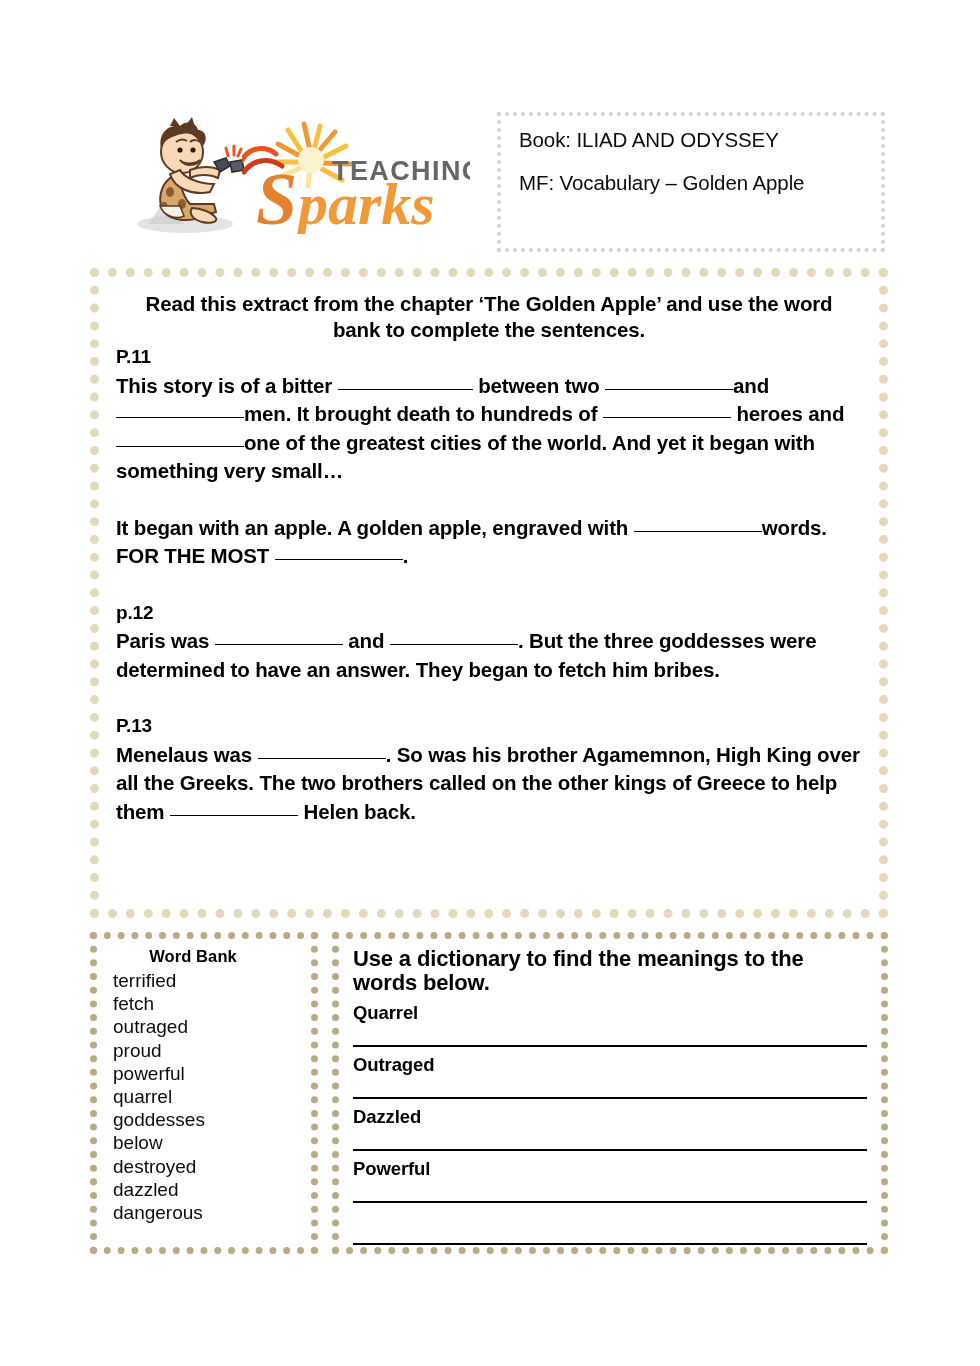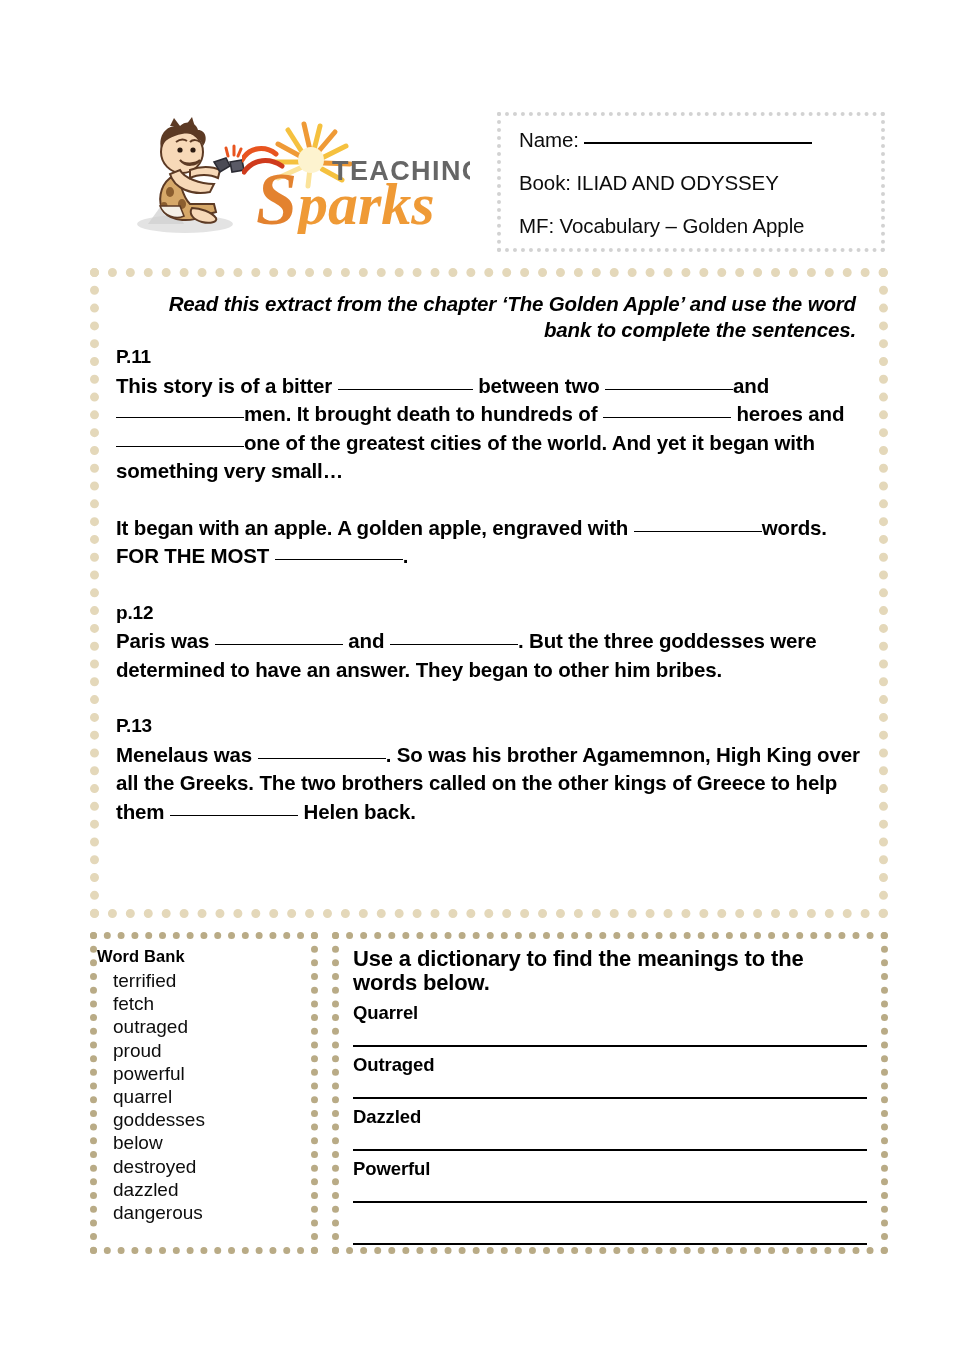--- a/index.html
+++ b/index.html
@@ -83,24 +83,23 @@
     height: 650px;
     box-sizing: border-box;
     background: #ffffff;
     border: 9px dotted #e4d8ba;
     padding: 14px 17px 0 17px;
   }
   .extract-title {
     font-weight: bold;
     font-size: 20.5px;
     line-height: 26px;
-    text-align: right;
+    text-align: center;
     padding: 0 6px;
     letter-spacing: -0.15px;
-    font-style: italic;
   }
   .para {
     font-size: 20.5px;
     line-height: 28.5px;
     letter-spacing: -0.15px;
     margin-top: 8px;
   }
   .para.tight { margin-top: 0; font-weight: bold; }
   .pmark {
     font-weight: bold;
@@ -127,21 +126,21 @@
     width: 228px;
     height: 322px;
     box-sizing: border-box;
     background: #ffffff;
     border: 7px dotted #b9ab86;
     padding: 8px 0 0 0;
   }
   .wordbank-title {
     font-weight: bold;
     font-size: 16.5px;
-    text-align: left;
+    text-align: center;
     padding-right: 22px;
     margin-bottom: 3px;
     letter-spacing: 0.1px;
   }
   .wordbank-list {
     list-style: none;
     margin: 0;
     padding: 0 0 0 16px;
   }
   .wordbank-list li {
@@ -242,23 +241,20 @@
       </g>
       <path d="M0 44 C8 30 24 30 34 38" stroke="#e8541f" stroke-width="5" fill="none" stroke-linecap="round"></path>
       <path d="M2 56 C12 42 28 42 40 50" stroke="#cf3a1c" stroke-width="5" fill="none" stroke-linecap="round"></path>
       <text x="90" y="64" font-family="'Liberation Sans', sans-serif" font-size="27" font-weight="600" letter-spacing="1.4" fill="#666666">TEACHING</text>
       <text x="14" y="108" font-family="'Liberation Serif', serif" font-size="74" font-style="italic" font-weight="700" fill="#e3822f">S</text>
       <text x="56" y="108" font-family="'Liberation Serif', serif" font-size="60" font-style="italic" font-weight="700" fill="#ef9a36">parks</text>
     </svg>
   </div>
 
   <div class="header-box">
-    <div class="header-line">
-      <span>Name:</span><span class="name-rule"></span>
-    </div>
     <div class="header-line">Book: ILIAD AND ODYSSEY</div>
     <div class="header-line">MF: Vocabulary – Golden Apple</div>
   </div>
 </div>
 
 <div class="extract-box">
 
   <div class="extract-title">Read this extract from the chapter ‘The Golden Apple’ and use the word bank to complete the sentences.</div>
 
   <div class="pmark">P.11</div>
@@ -269,21 +265,21 @@
   <div class="spacer-line"></div>
 
   <div class="para tight">
     <span>It began with an apple. A golden apple, engraved with </span><span class="blank b-md"></span><span>words. FOR THE MOST </span><span class="blank b-md"></span><span>.</span>
   </div>
 
   <div class="spacer-line"></div>
 
   <div class="pmark">p.12</div>
   <div class="para tight">
-    <span>Paris was </span><span class="blank b-md"></span><span> and </span><span class="blank b-md"></span><span>. But the three goddesses were determined to have an answer. They began to other him bribes.</span>
+    <span>Paris was </span><span class="blank b-md"></span><span> and </span><span class="blank b-md"></span><span>. But the three goddesses were determined to have an answer. They began to fetch him bribes.</span>
   </div>
 
   <div class="spacer-line"></div>
 
   <div class="pmark">P.13</div>
   <div class="para tight">
     <span>Menelaus was </span><span class="blank b-md"></span><span>. So was his brother Agamemnon, High King over all the Greeks. The two brothers called on the other kings of Greece to help them </span><span class="blank b-md"></span><span> Helen back.</span>
   </div>
 </div>
 

